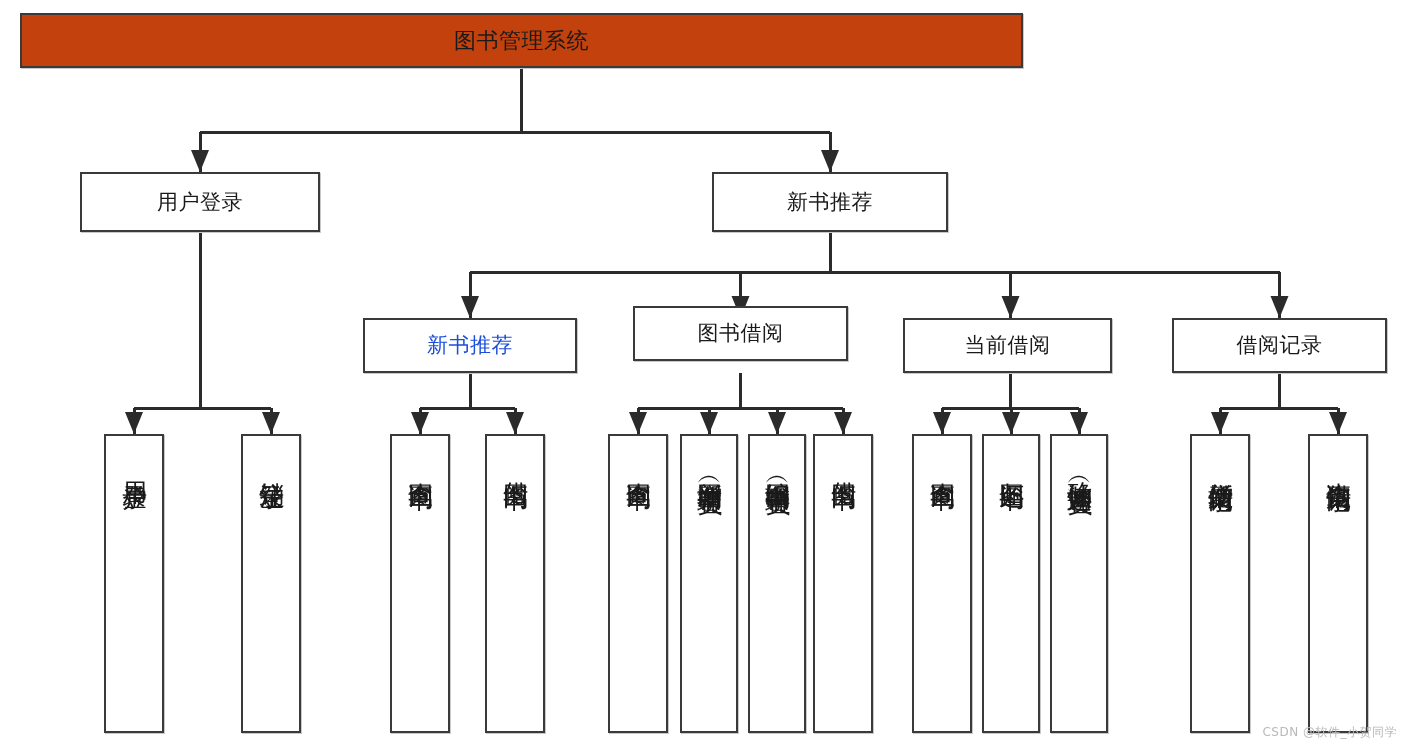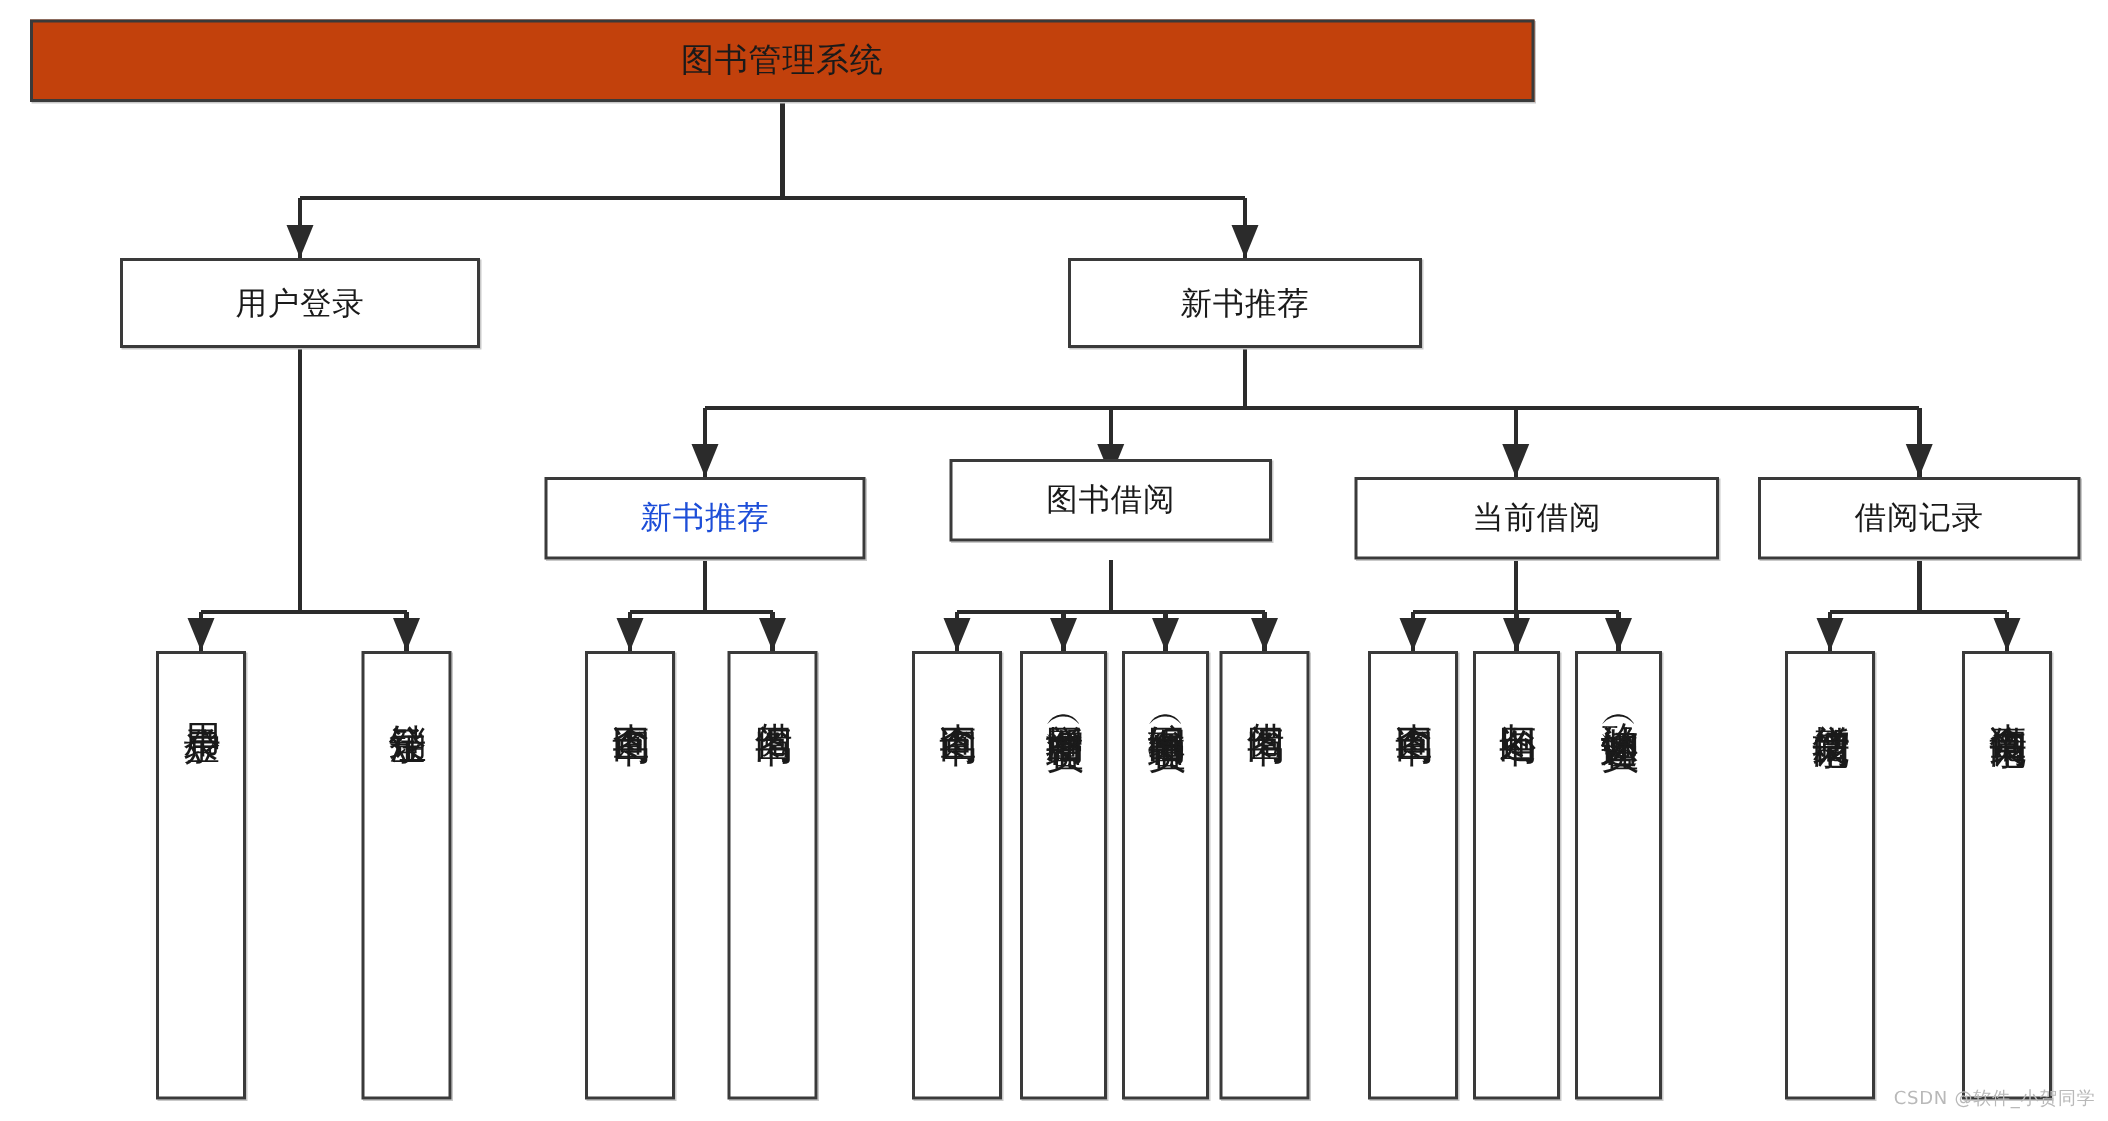--- a/index.html
+++ b/index.html
@@ -137,21 +137,21 @@
       </div>
       <div class="node horiz" style="left: 712px; top: 172px; width: 236px; height: 60px; border-color: rgb(58, 58, 58); background: rgb(255, 255, 255); color: rgb(26, 26, 26);">
         <span class="label">新书推荐</span>
       </div>
       <div class="node horiz" style="left: 363px; top: 318px; width: 214px; height: 55px; border-color: rgb(58, 58, 58); background: rgb(255, 255, 255); color: #1d4ed8;">
         <span class="label">新书推荐</span>
       </div>
       <div class="node horiz" style="left: 633px; top: 306px; width: 215px; height: 55px; border-color: rgb(58, 58, 58); background: rgb(255, 255, 255); color: rgb(26, 26, 26);">
         <span class="label">图书借阅</span>
       </div>
-      <div class="node horiz" style="left: 903px; top: 318px; width: 243px; height: 55px; border-color: rgb(58, 58, 58); background: rgb(255, 255, 255); color: rgb(26, 26, 26);">
+      <div class="node horiz" style="left: 903px; top: 318px; width: 209px; height: 55px; border-color: rgb(58, 58, 58); background: rgb(255, 255, 255); color: rgb(26, 26, 26);">
         <span class="label">当前借阅</span>
       </div>
       <div class="node horiz" style="left: 1172px; top: 318px; width: 215px; height: 55px; border-color: rgb(58, 58, 58); background: rgb(255, 255, 255); color: rgb(26, 26, 26);">
         <span class="label">借阅记录</span>
       </div>
       <div class="node vert" style="left: 104px; top: 434px; width: 60px; height: 299px; border-color: rgb(58, 58, 58); background: rgb(255, 255, 255); color: rgb(26, 26, 26);">
         <span class="label">用户登录</span>
       </div>
       <div class="node vert" style="left: 241px; top: 434px; width: 60px; height: 299px; border-color: rgb(58, 58, 58); background: rgb(255, 255, 255); color: rgb(26, 26, 26);">
         <span class="label">注销登录</span>

